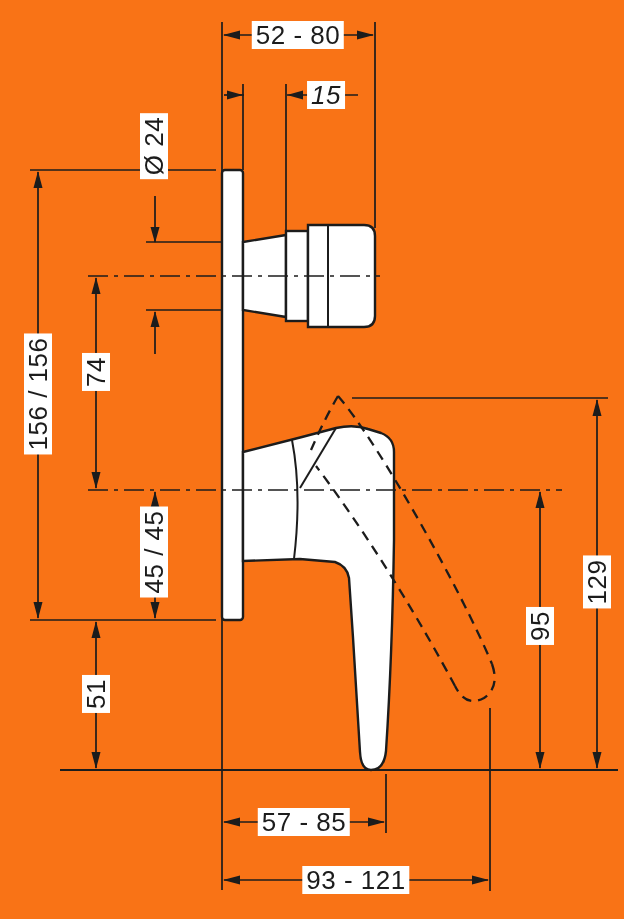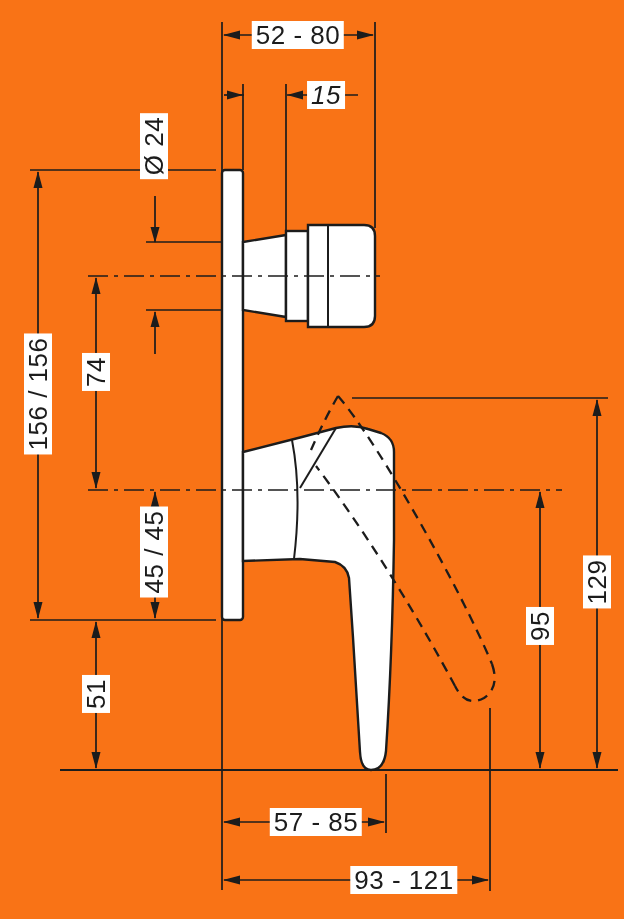--- a/index.html
+++ b/index.html
@@ -158,17 +158,17 @@
   <div class="dim-label rot" style="left:96px; top:372px;">74</div>
 
   <div class="dim-label rot" style="left:154px; top:552px;">45 / 45</div>
 
   <div class="dim-label rot" style="left:96px; top:694px;">51</div>
 
   <div class="dim-label rot" style="left:540px; top:626px;">95</div>
 
   <div class="dim-label rot" style="left:597px; top:582px;">129</div>
 
-  <div class="dim-label" style="left:316px; top:822px;">57 - 85</div>
+  <div class="dim-label" style="left:304px; top:822px;">57 - 85</div>
 
-  <div class="dim-label" style="left:356px; top:880px;margin-left:48px;">93 - 121</div>
+  <div class="dim-label" style="left:356px; top:880px;">93 - 121</div>
 
 </div>
 
 </body></html>

